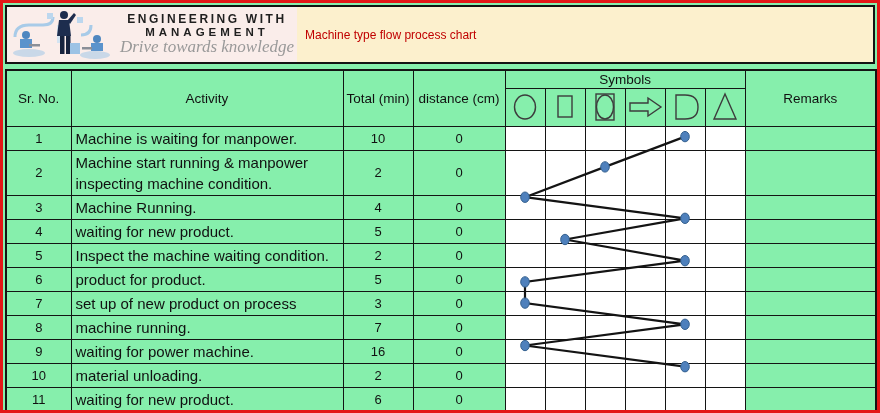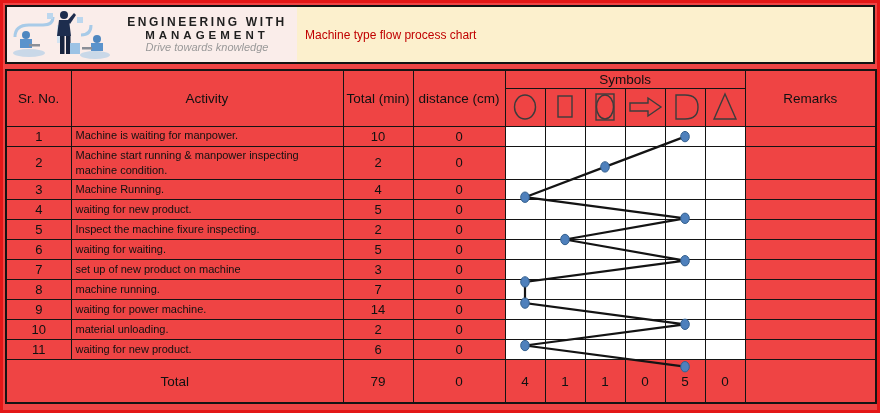--- a/index.html
+++ b/index.html
@@ -1,41 +1,41 @@
 <!DOCTYPE html>
 <html><head>
 <meta charset="utf-8">
 <style>
   html,body{margin:0;padding:0;background:#fff;}
   .frame{
     width:880px;height:413px;box-sizing:border-box;
-    border:3px solid #e31717;background:#ef4444;position:relative;overflow:hidden;
+    border:3px solid #e31717;background:#86efac;position:relative;overflow:hidden;
     padding:2px 2px 0 2px;
     font-family:"Liberation Sans",sans-serif;
   }
   
   .band{display:flex;height:59px;border:2px solid #121212;box-sizing:border-box;}
   .logo{width:290px;flex:none;background:#faedea;display:flex;align-items:center;overflow:hidden;}
   .logo-art{width:110px;height:100%;flex:none;}
   .logo-text{flex:1;display:flex;flex-direction:column;justify-content:center;align-items:center;line-height:1.05;}
   .lt1{font-size:12px;font-weight:bold;letter-spacing:2.6px;color:#1f1f1f;white-space:nowrap;}
   .lt2{font-size:11.5px;font-weight:bold;letter-spacing:4px;color:#1f1f1f;margin-top:1px;white-space:nowrap;}
-  .lt3{font-family:Liberation Sans, sans-serif;font-style:italic;font-size:11px;color:#999;white-space:nowrap;}
+  .lt3{font-family:Liberation Serif, serif;font-style:italic;font-size:17px;color:#999;white-space:nowrap;}
   .title-cell{flex:1;background:#fcf0cd;display:flex;align-items:center;padding-left:8px;}
   .title-text{font-size:12px;color:#c00000;}
   
   .table-area{position:relative;margin-top:5px;}
   table{border-collapse:collapse;table-layout:fixed;width:870px;border:2px solid #141414;}
   th,td{border:1px solid #141414;padding:0;font-weight:normal;color:#111;overflow:hidden;}
   thead th{font-size:13.5px;text-align:center;vertical-align:middle;}
   .sym-title-row{height:18px;}
   .sym-icon-row{height:38px;}
   .sym-icon-row th svg{display:block;margin:0 auto;}
   tr.data-row{height:20px;}
-  td.act{text-align:left;padding:1px 4px;font-size:11px;line-height:1.4;}
+  td.act{text-align:left;padding:1px 4px;font-size:15px;line-height:1.4;}
   td.num{text-align:center;font-size:13px;}
   td.sym{background:#fff;}
   tr.total-row{height:43px;}
   tr.total-row td{text-align:center;font-size:13.5px;}
   
   #flow-overlay{position:absolute;left:0;top:0;pointer-events:none;}
 </style>
 </head>
 <body>
 
@@ -186,47 +186,47 @@
             <td class="sym"></td>
             <td class="sym"></td>
             <td class="sym"></td>
             <td class="sym"></td>
             <td class="sym dotcol"></td>
             <td class="sym"></td>
             <td class="act"></td>
           </tr>
           <tr class="data-row">
             <td class="num">5</td>
-            <td class="act">Inspect the machine fixure inspecting.</td>
+            <td class="act">Inspect the machine waiting condition.</td>
             <td class="num">2</td>
             <td class="num">0</td>
             <td class="sym"></td>
             <td class="sym dotcol"></td>
             <td class="sym"></td>
             <td class="sym"></td>
             <td class="sym"></td>
             <td class="sym"></td>
             <td class="act"></td>
           </tr>
           <tr class="data-row">
             <td class="num">6</td>
-            <td class="act">waiting for waiting.</td>
+            <td class="act">product for product.</td>
             <td class="num">5</td>
             <td class="num">0</td>
             <td class="sym"></td>
             <td class="sym"></td>
             <td class="sym"></td>
             <td class="sym"></td>
             <td class="sym dotcol"></td>
             <td class="sym"></td>
             <td class="act"></td>
           </tr>
           <tr class="data-row">
             <td class="num">7</td>
-            <td class="act">set up of new product on machine</td>
+            <td class="act">set up of new product on process</td>
             <td class="num">3</td>
             <td class="num">0</td>
             <td class="sym dotcol"></td>
             <td class="sym"></td>
             <td class="sym"></td>
             <td class="sym"></td>
             <td class="sym"></td>
             <td class="sym"></td>
             <td class="act"></td>
           </tr>
@@ -239,21 +239,21 @@
             <td class="sym"></td>
             <td class="sym"></td>
             <td class="sym"></td>
             <td class="sym"></td>
             <td class="sym"></td>
             <td class="act"></td>
           </tr>
           <tr class="data-row">
             <td class="num">9</td>
             <td class="act">waiting for power machine.</td>
-            <td class="num">14</td>
+            <td class="num">16</td>
             <td class="num">0</td>
             <td class="sym"></td>
             <td class="sym"></td>
             <td class="sym"></td>
             <td class="sym"></td>
             <td class="sym dotcol"></td>
             <td class="sym"></td>
             <td class="act"></td>
           </tr>
           <tr class="data-row">

